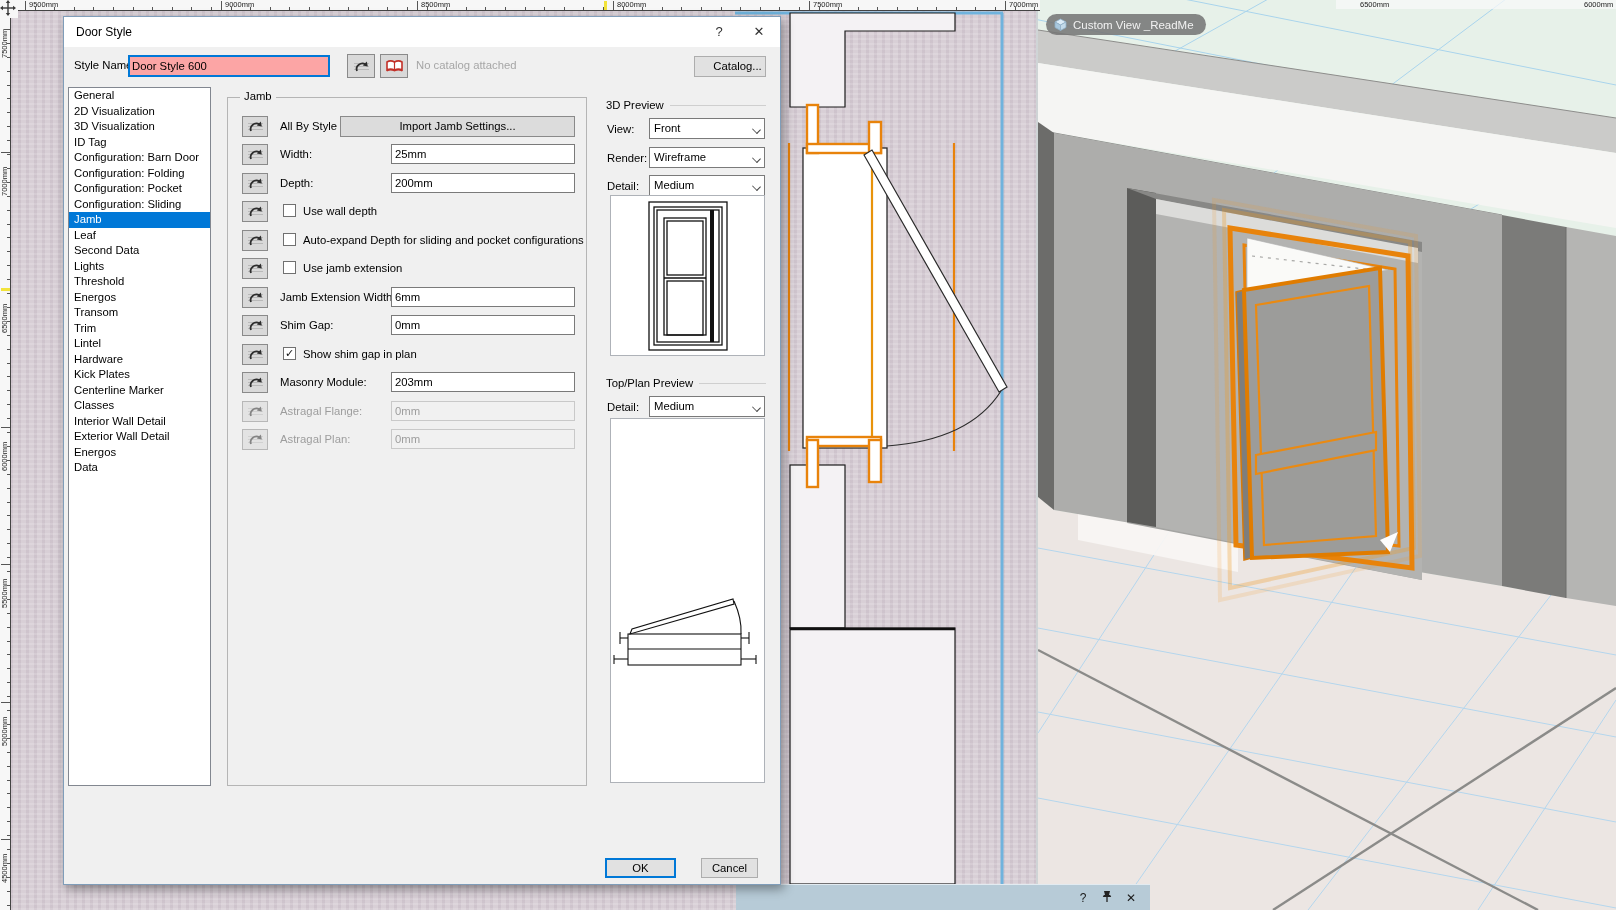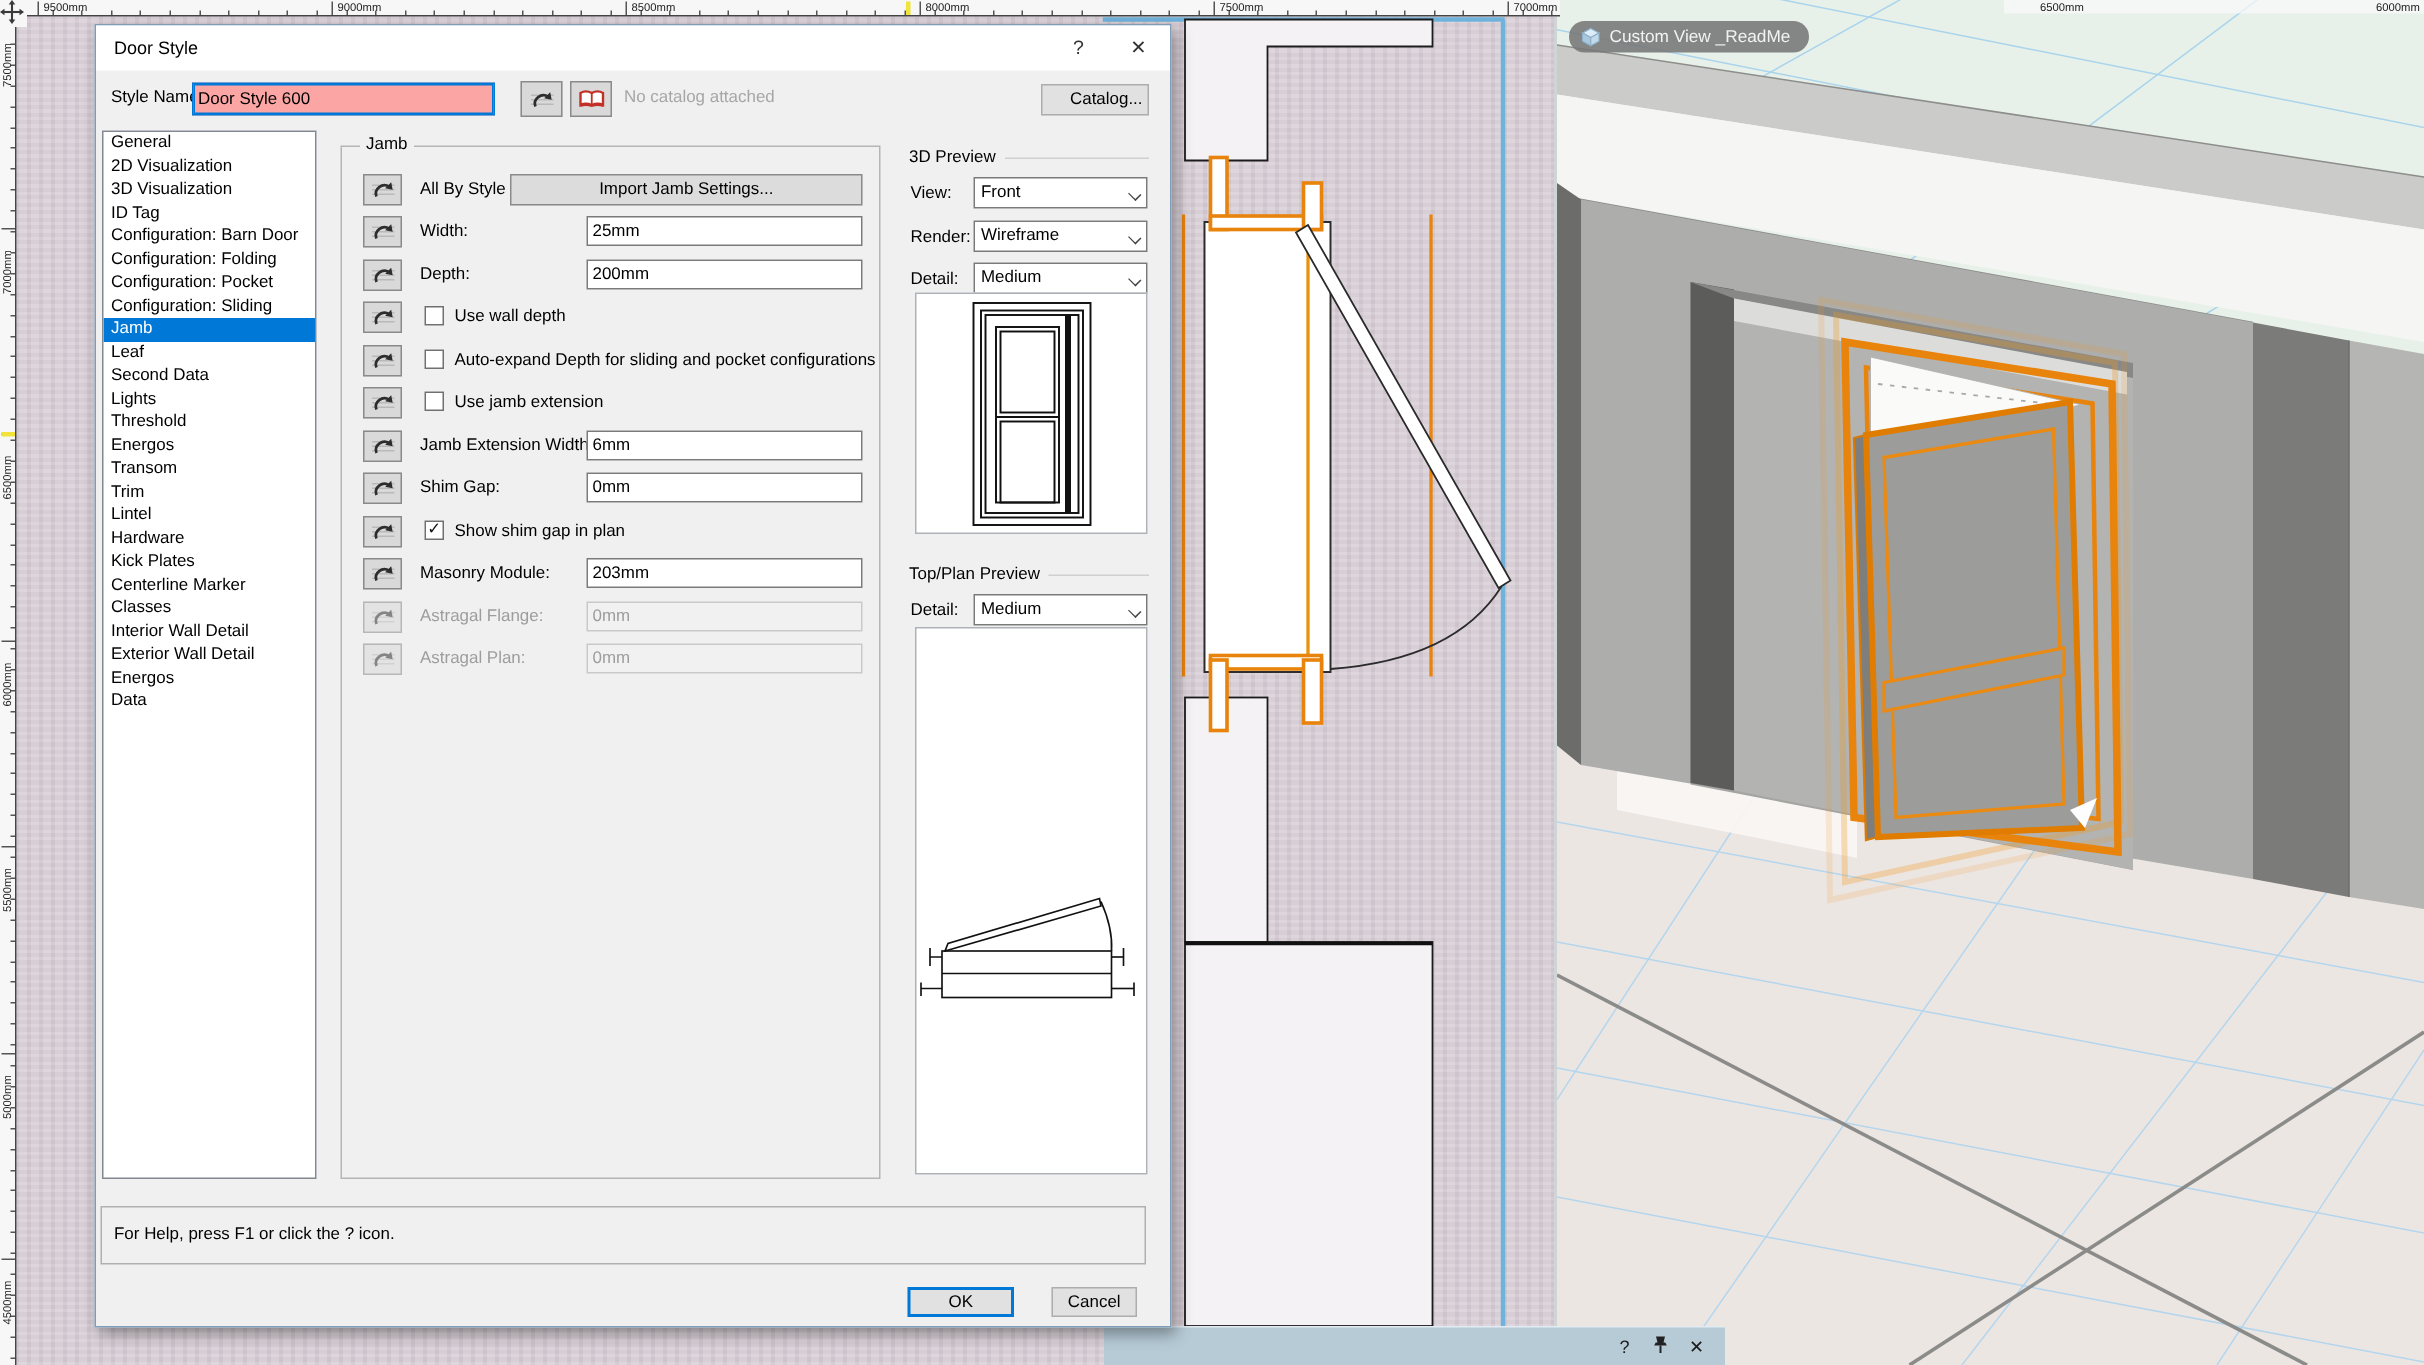--- a/index.html
+++ b/index.html
@@ -651,19 +651,16 @@
             <line x1="138" y1="213" x2="138" y2="225"></line>
           <line x1="130" y1="240" x2="145" y2="240"></line>
             <line x1="145" y1="236" x2="145" y2="245"></line>
 
           <polygon points="19,215 21,210 122,180 123,185" fill="#fff"></polygon>
           <path d="M123,182 Q131,200 130,215"></path>
         </g>
       </svg>
     </div>
 
-    <div class="help-box">
-      <span>For Help, press F1 or click the ? icon.</span>
-    </div>
     <div class="btn default" style="left:541px;top:841px;width:71px;height:20px;line-height:16px;">OK</div>
     <div class="btn" style="left:637px;top:841px;width:57px;height:20px;line-height:18px;">Cancel</div>
   </div>
 </div>
 
 </body></html>

